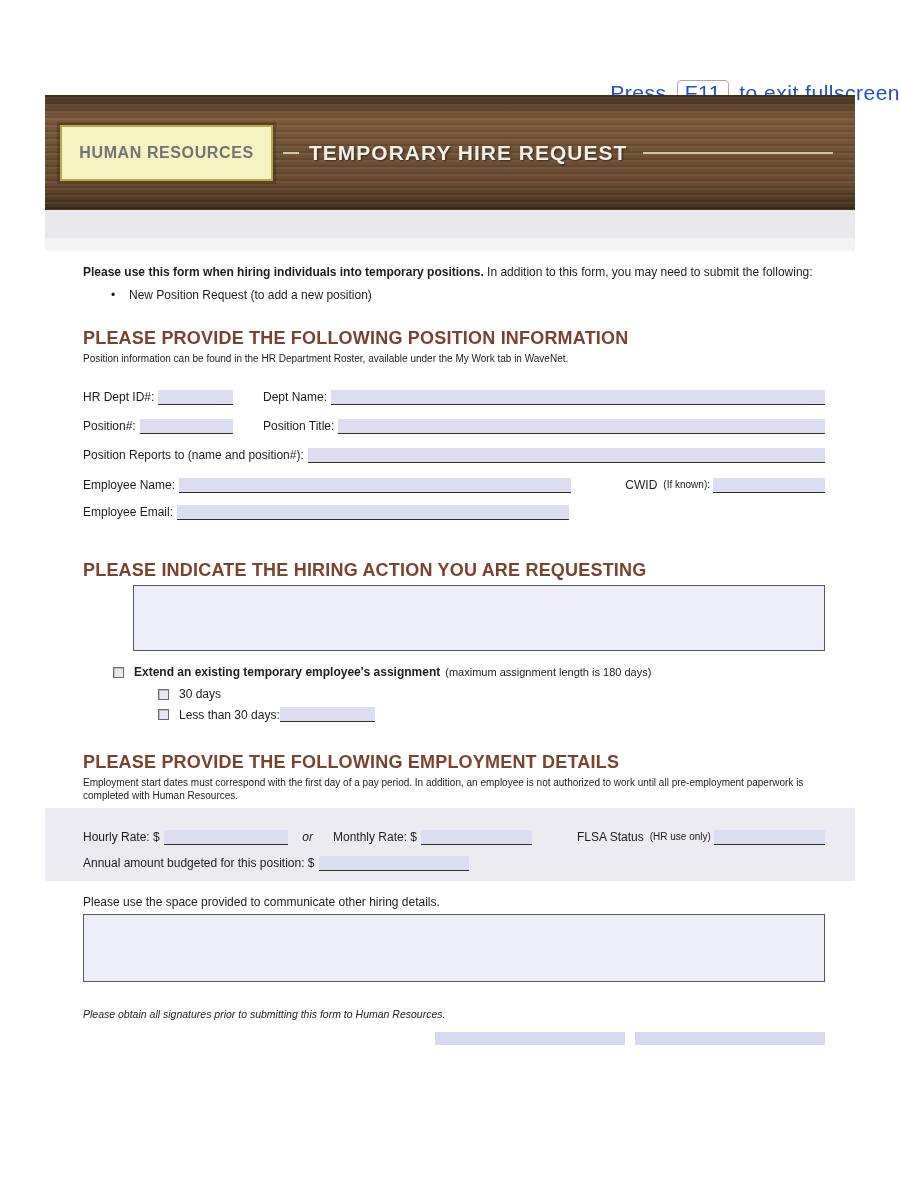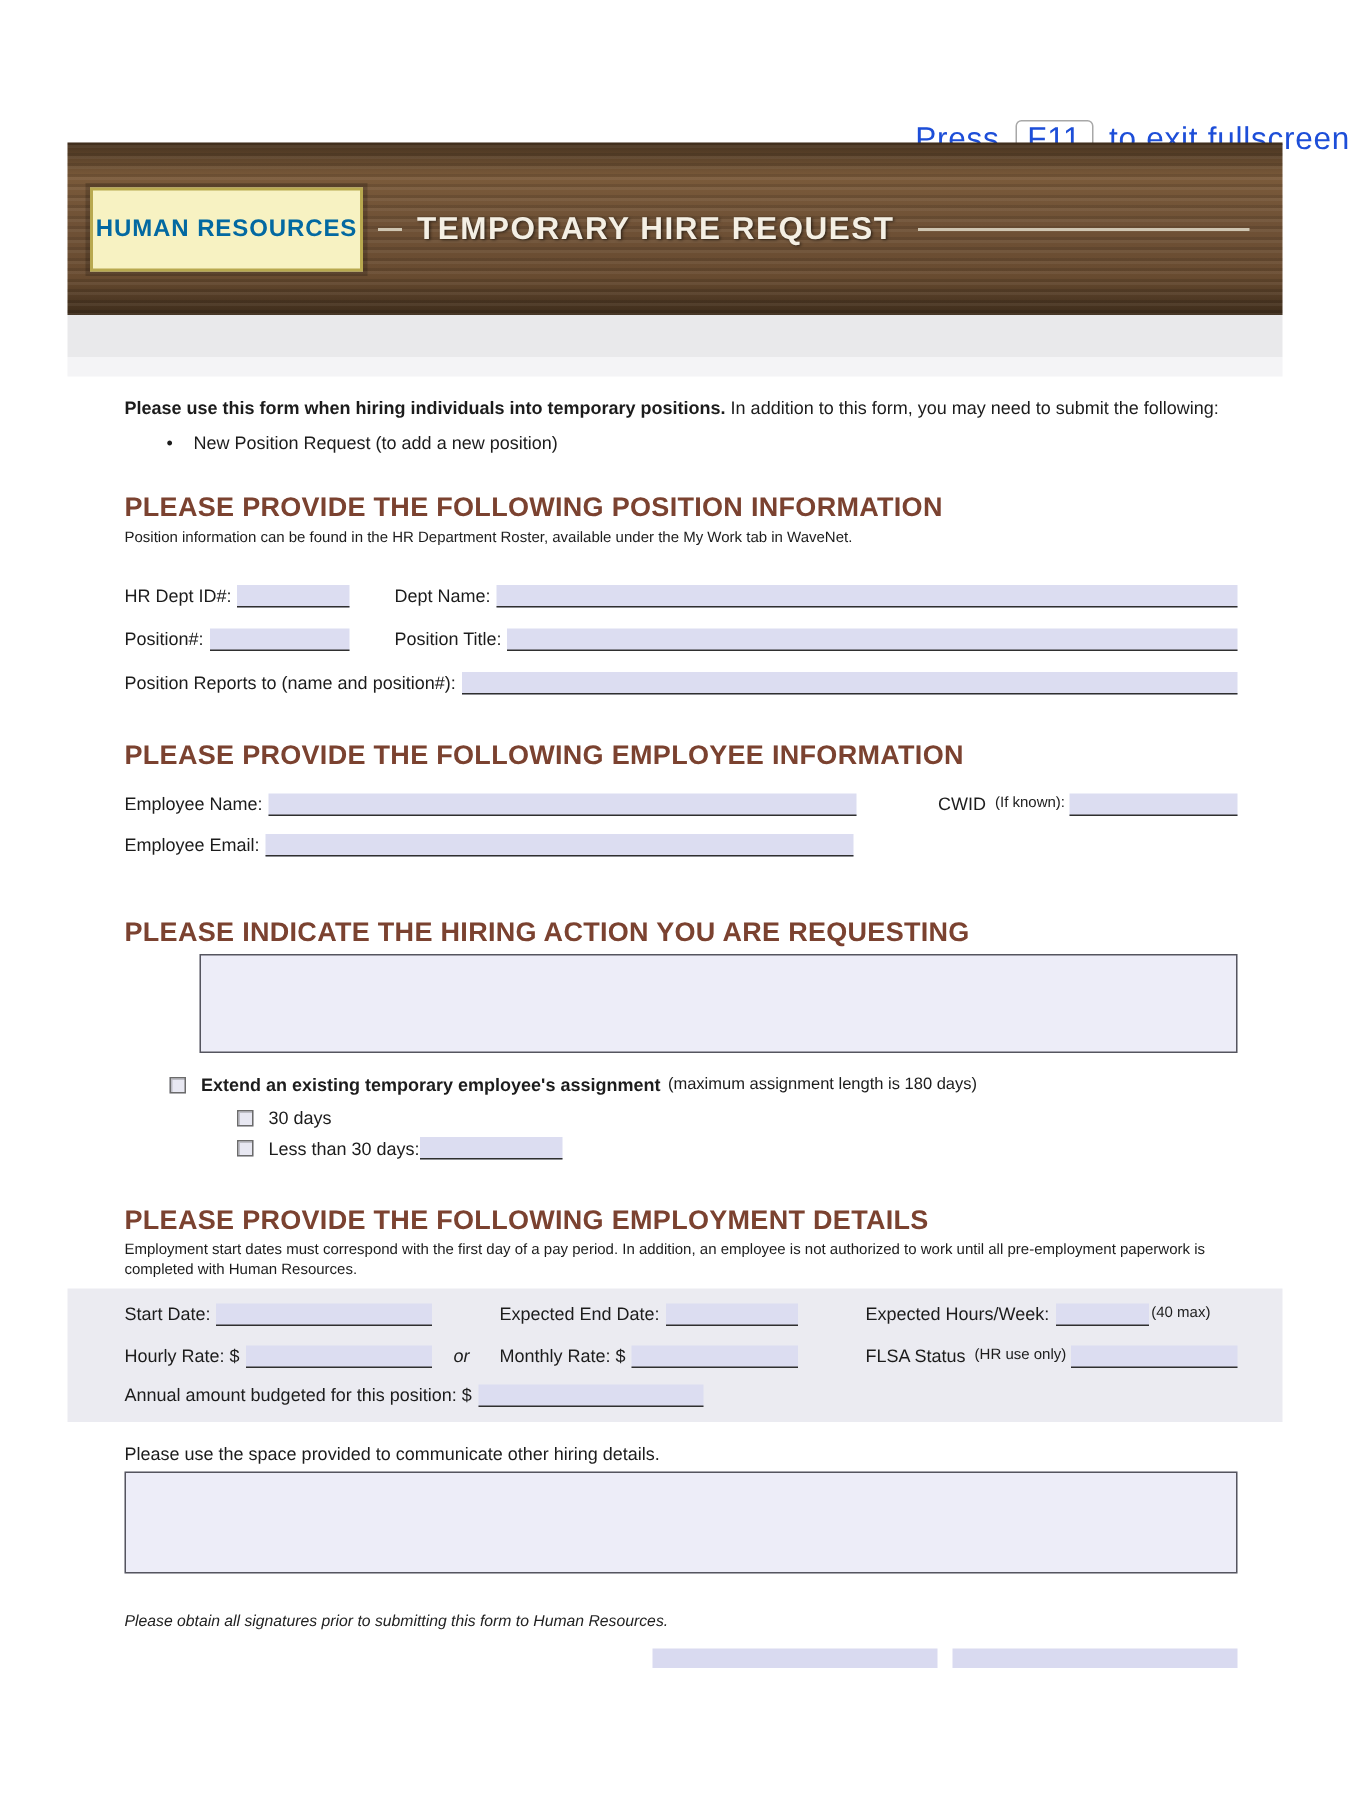--- a/index.html
+++ b/index.html
@@ -27,26 +27,26 @@
 
   
   .band-header {
     height:115px;
     background:
       repeating-linear-gradient(180deg, rgba(0,0,0,0.10) 0 2px, rgba(255,255,255,0.05) 2px 4px, rgba(0,0,0,0) 4px 7px),
       linear-gradient(180deg, var(--wood-dark,#46321f) 0%, #7a5a3a 20%, var(--wood,#6f5136) 48%, #684b30 78%, #3d2c1b 100%);
     display:flex; align-items:center; padding:0 12px 0 15px;
   }
   .hr-badge {
-    width:182px; height:56px; flex:0 0 auto;
+    width:213px; height:56px; flex:0 0 auto;
     background:var(--badge-bg,#f7f2c2);
     border:2px solid var(--badge-border,#b8a94f);
     box-shadow:0 0 0 3px rgba(0,0,0,0.18);
     display:flex; align-items:center; justify-content:center;
-    color:#0369a1; font-size:16px; font-weight:600; letter-spacing:0.6px;
+    color:#737373; font-size:16px; font-weight:600; letter-spacing:0.6px;
   }
   .hline { height:2px; background:var(--line,#d9d2bf); opacity:0.9; }
   .hline.short { width:16px; margin:0 10px; flex:0 0 auto; }
   .hline.long { flex:1; margin:0 10px 0 16px; }
   .band-title {
     color:#f4efe4; font-size:21px; font-weight:bold; letter-spacing:1px;
     text-shadow:1px 1px 2px rgba(0,0,0,0.55); white-space:nowrap;
   }
 
   .strip1 { height:28px; background:#e9e9eb; }
@@ -173,21 +173,20 @@
       <div class="gap30"></div>
       <span class="lbl">Position Title:</span>
       <span class="field grow"></span>
     </div>
 
     <div class="row mt14">
       <span class="lbl">Position Reports to (name and position#):</span>
       <span class="field grow"></span>
     </div>
 
-    <div class="sec-heading" style="margin-top:30px;">PLEASE PROVIDE THE FOLLOWING EMPLOYEE INFORMATION</div>
 
     <div class="row mt14">
       <span class="lbl">Employee Name:</span>
       <span class="field" style="width:392px;"></span>
       <div class="push-right">
         <span class="lbl">CWID</span>
         <span class="small-note">(If known):</span>
         <span class="field" style="width:112px;"></span>
       </div>
     </div>
@@ -213,35 +212,20 @@
     <div class="check-line sub" style="margin-top:6px;">
       <span class="checkbox"></span>
       <span class="lbl">Less than 30 days:</span>
       <span class="field" style="width:95px;"></span>
     </div>
 
     <div class="sec-heading" style="margin-top:30px;">PLEASE PROVIDE THE FOLLOWING EMPLOYMENT DETAILS</div>
     <div class="sec-note">Employment start dates must correspond with the first day of a pay period. In addition, an employee is not authorized to work until all pre-employment paperwork is completed with Human Resources.</div>
 
     <div class="shaded-band">
-      <div class="row">
-        <div class="col1">
-          <span class="lbl">Start Date:</span>
-          <span class="field fgrow"></span>
-        </div>
-        <div class="col2">
-          <span class="lbl">Expected End Date:</span>
-          <span class="field fgrow"></span>
-        </div>
-        <div class="col3">
-          <span class="lbl">Expected Hours/Week:</span>
-          <span class="field" style="width:62px;"></span>
-          <span class="small-note">(40 max)</span>
-        </div>
-      </div>
 
       <div class="row" style="margin-top:12px;">
         <div class="col1">
           <span class="lbl">Hourly Rate: $</span>
           <span class="field" style="flex:1; margin-right:12px;"></span>
           <span class="or-word">or</span>
           <span style="width:18px;"></span>
         </div>
         <div class="col2">
           <span class="lbl">Monthly Rate: $</span>

